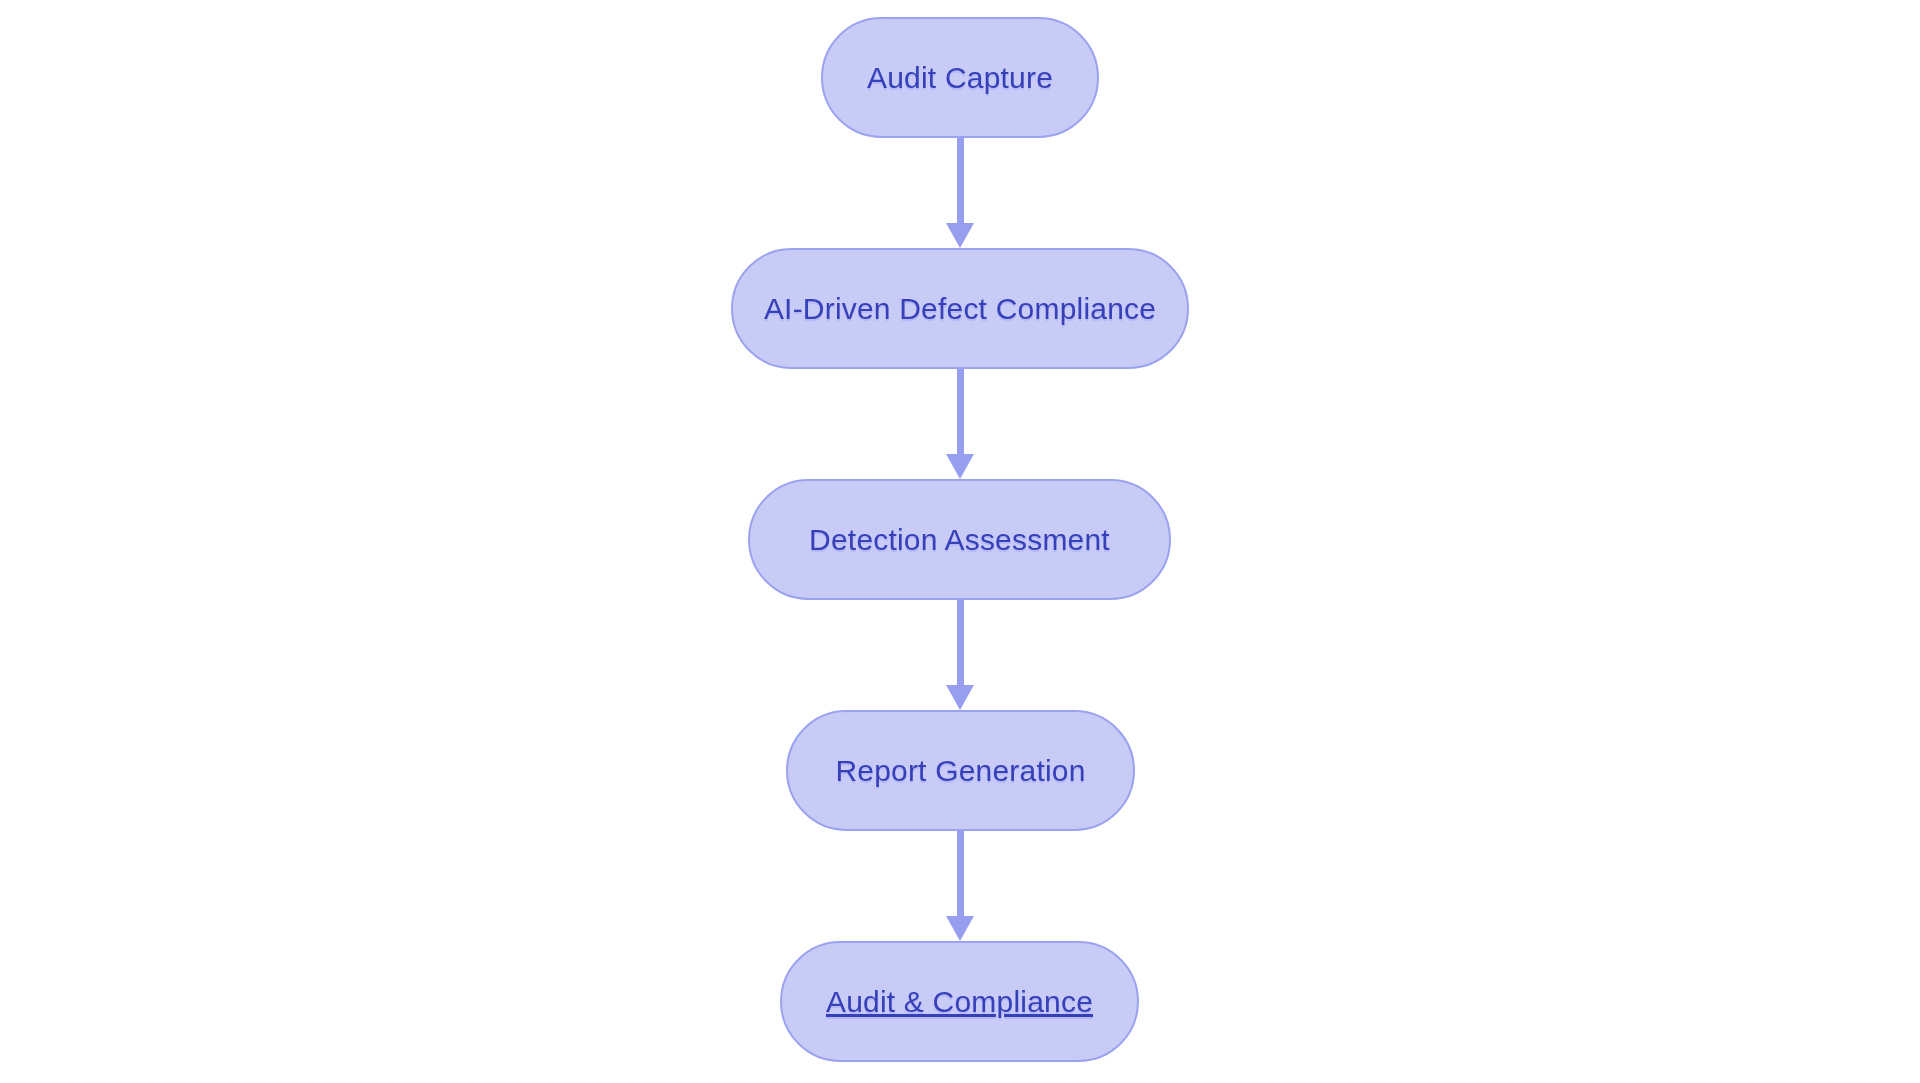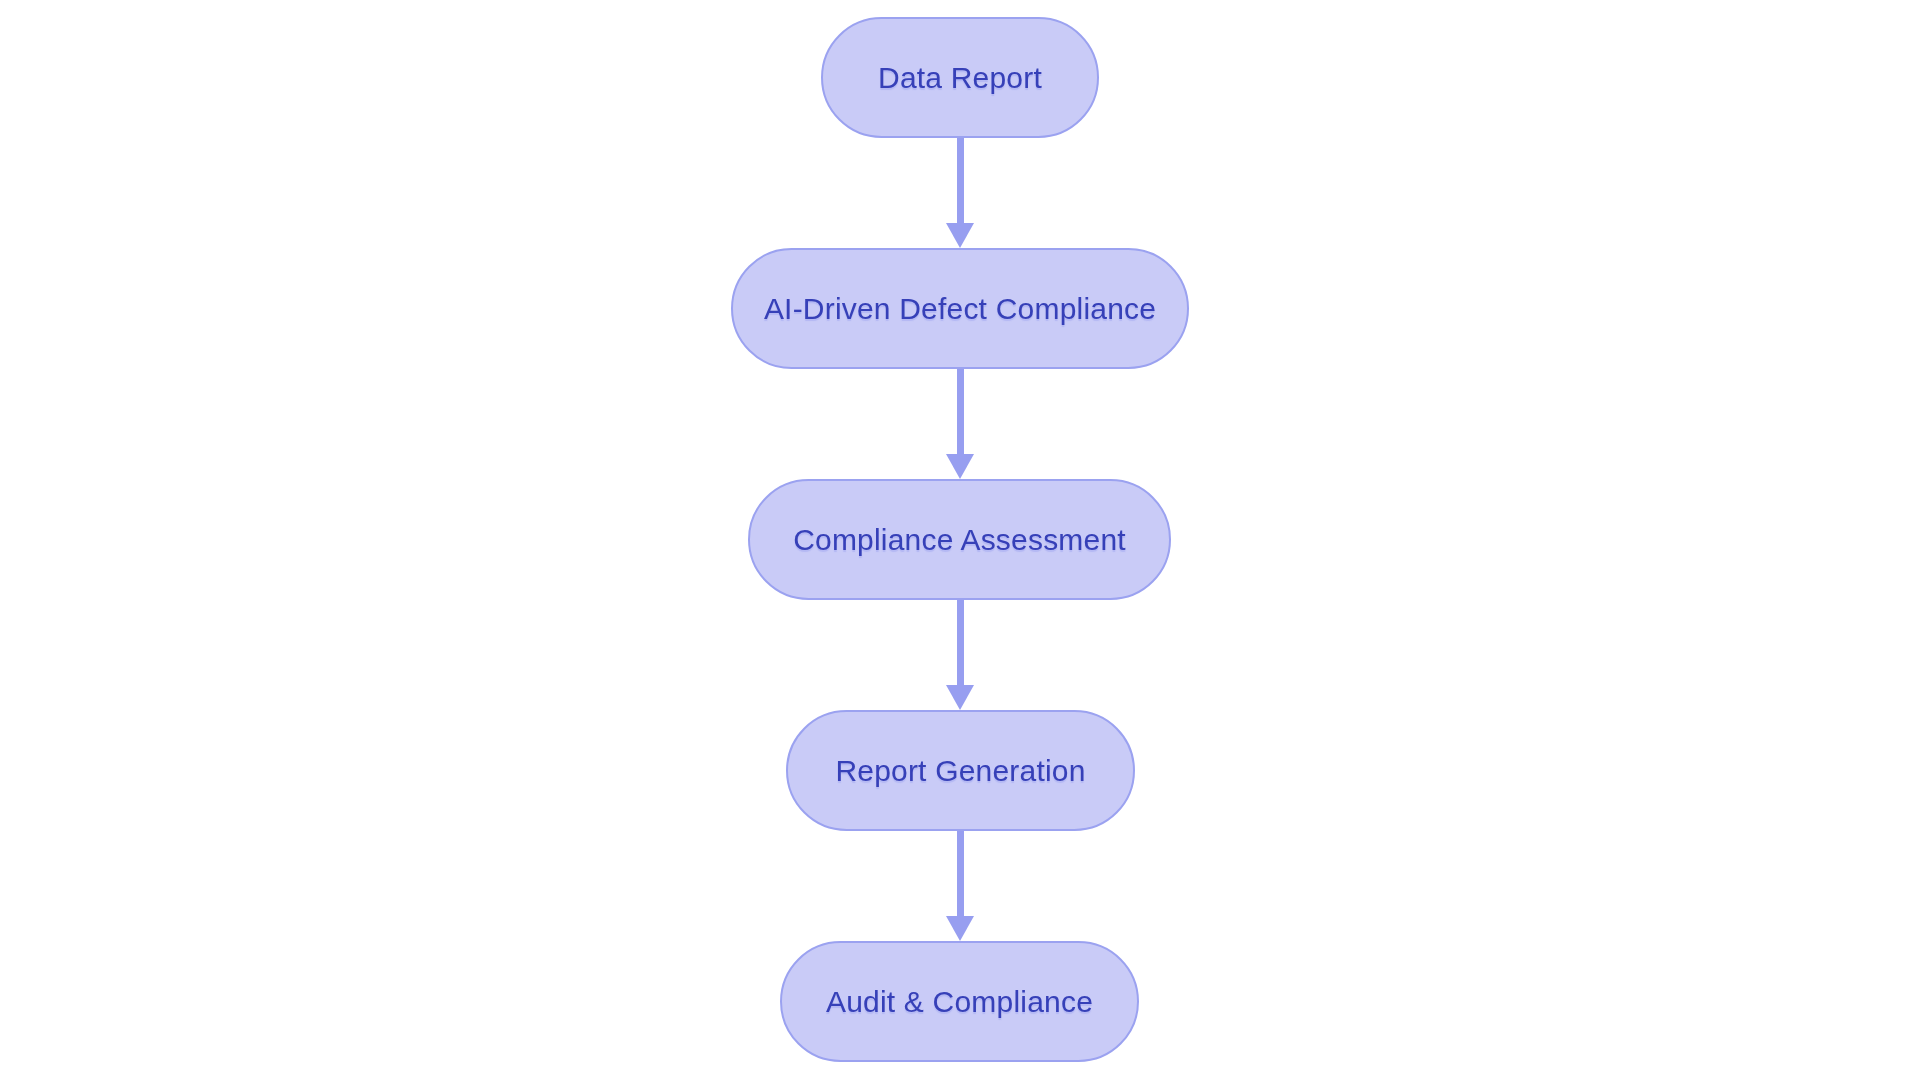--- a/index.html
+++ b/index.html
@@ -29,21 +29,21 @@
     font-size: 30px;
     font-weight: 400;
     letter-spacing: 0.2px;
     text-shadow: 0 2px 1px rgba(154,160,240,0.45);
     white-space: nowrap;
   }
   .n1 { left: 821px; top: 17px;  width: 278px; }
   .n2 { left: 731px; top: 248px; width: 458px; }
   .n3 { left: 748px; top: 479px; width: 423px; }
   .n4 { left: 786px; top: 710px; width: 349px; }
-  .n5 { left: 780px; top: 941px; width: 359px; }
+  .n5 { left: 780px; top: 941px; width: 359px; text-decoration: underline; }
 
   .arrow {
     position: absolute;
     left: 946px;   
     width: 28px;
     height: 110px;
   }
   .a1 { top: 138px; }
   .a2 { top: 369px; }
   .a3 { top: 600px; }
@@ -66,39 +66,39 @@
     border-right: 14px solid transparent;
     border-top: 25px solid #979ef0;
   }
 </style>
 </head>
 <body>
 
 <div class="canvas">
 
   <div class="node n1">
-    <span>Data Report</span>
+    <span>Audit Capture</span>
   </div>
 
   <div class="arrow a1">
     <div class="stem"></div>
     <div class="head"></div>
   </div>
 
   <div class="node n2">
     <span>AI-Driven Defect Compliance</span>
   </div>
 
   <div class="arrow a2">
     <div class="stem"></div>
     <div class="head"></div>
   </div>
 
   <div class="node n3">
-    <span>Compliance Assessment</span>
+    <span>Detection Assessment</span>
   </div>
 
   <div class="arrow a3">
     <div class="stem"></div>
     <div class="head"></div>
   </div>
 
   <div class="node n4">
     <span>Report Generation</span>
   </div>

